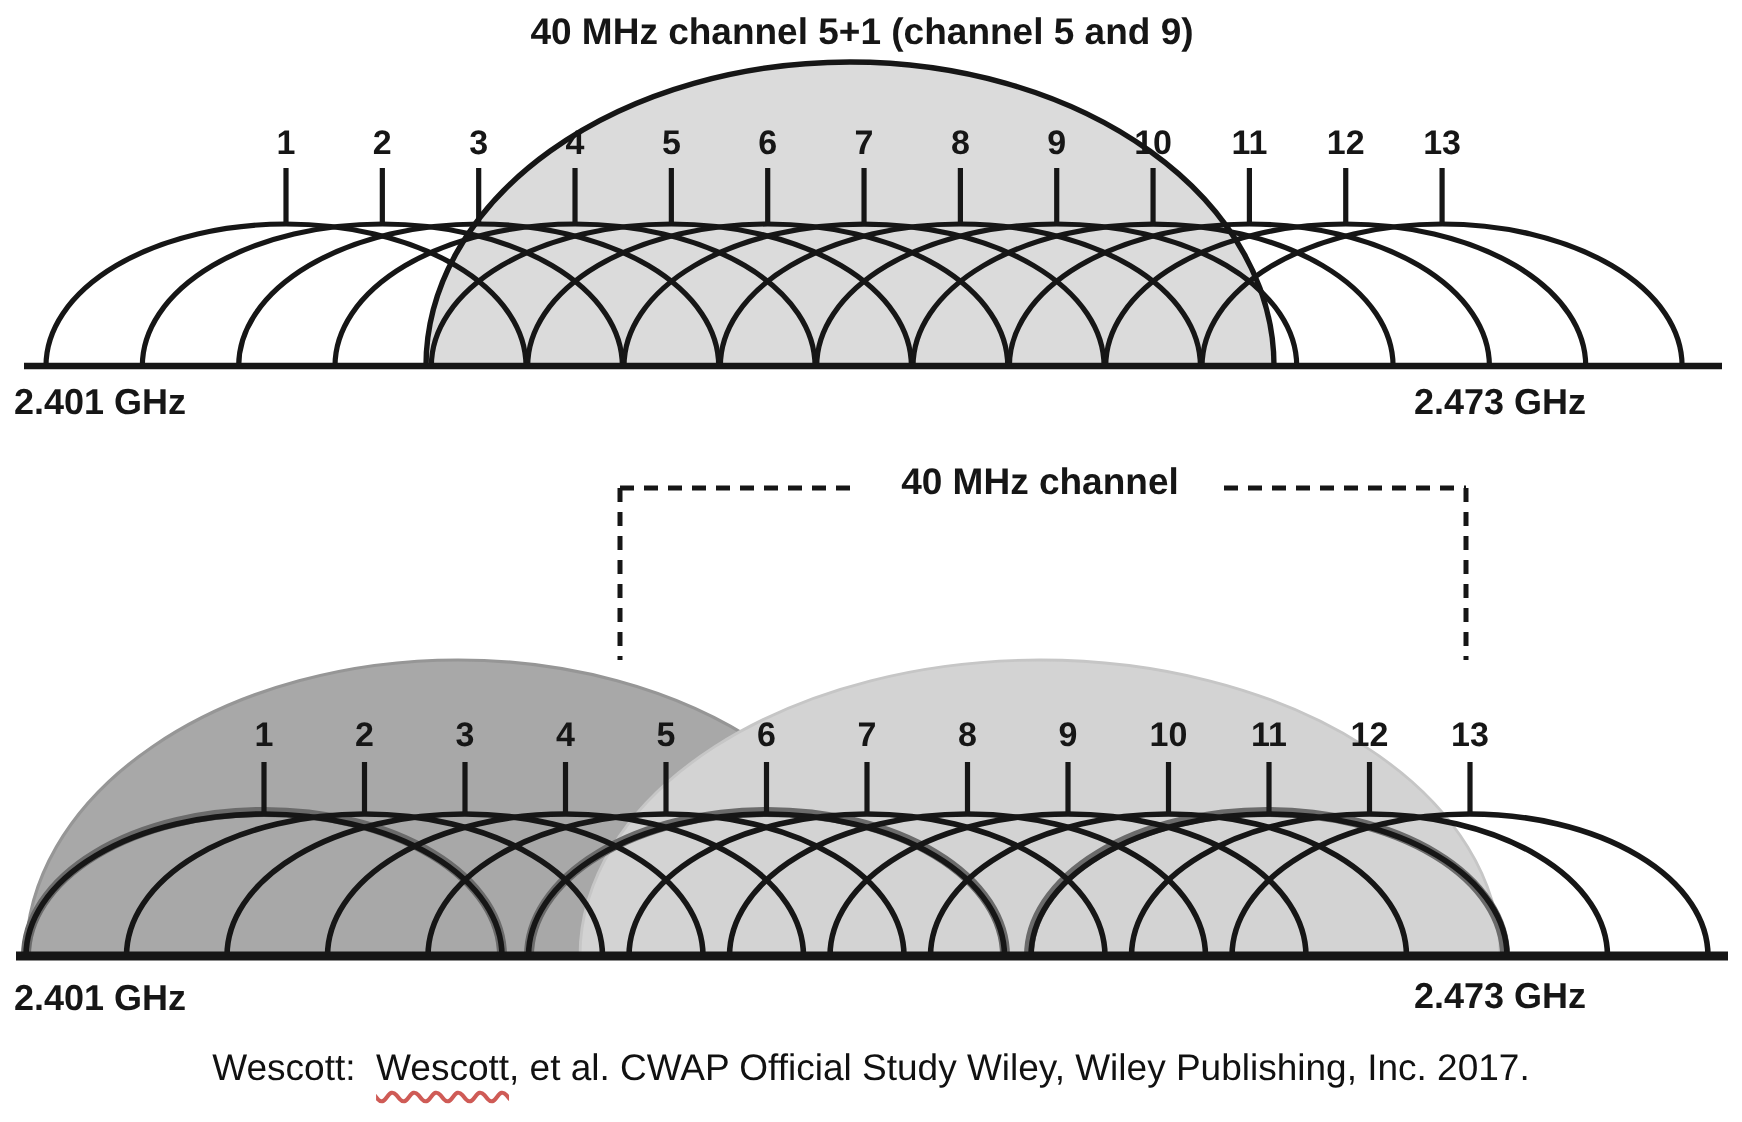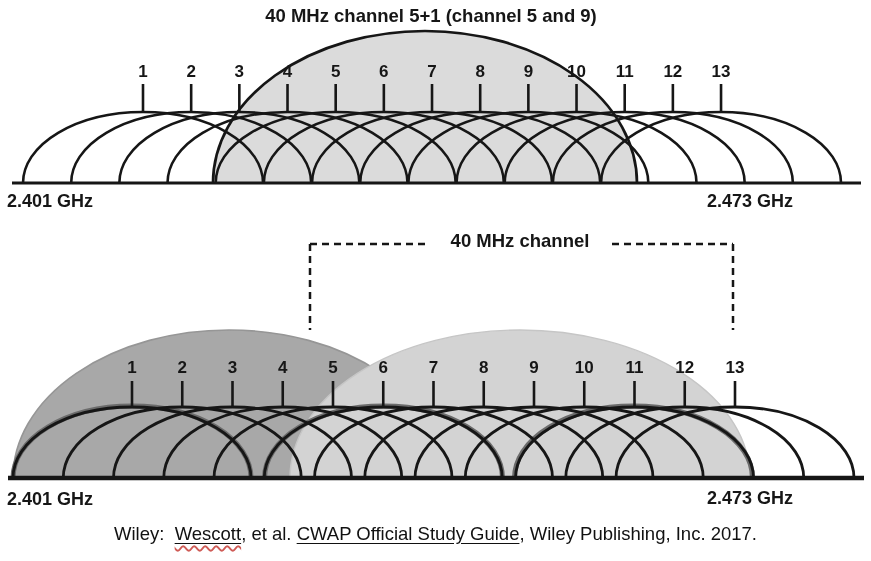--- a/index.html
+++ b/index.html
@@ -5,21 +5,21 @@
   html,body{margin:0;padding:0;background:#fff;}
   .stage{position:relative;width:871px;height:561px;background:#fff;overflow:hidden;
          font-family:"Liberation Sans",sans-serif;}
   svg{position:absolute;left:0;top:0;}
   svg text{font-family:"Liberation Sans",sans-serif;fill:#161616;}
   .ch-label{font-size:17px;font-weight:bold;text-anchor:middle;}
   .freq-label{font-size:18px;font-weight:bold;}
   .title-label{font-size:18.5px;font-weight:bold;text-anchor:middle;}
   .source-line{position:absolute;left:0;top:523px;width:871px;text-align:center;
                font-size:18.5px;color:#111;white-space:pre;}
-  .u-solid{text-decoration:underline;text-decoration-color:#111;text-underline-offset:3px;}
+  .u-solid{text-decoration-color:#111;text-underline-offset:3px;}
   .u-wavy{text-decoration:underline wavy #cf5b56;text-decoration-thickness:1.5px;text-underline-offset:5px;}
 </style>
 </head>
 <body>
 
 <div class="stage">
   <svg id="diagram-svg" width="871" height="561" viewBox="0 0 871 561">
     <g id="top-diagram">
         <path d="M 213 183 A 212 152 0 0 1 637 183 Z" fill="#dbdbdb" stroke="none"></path>
         <path d="M 213 183 A 212 152 0 0 1 637 183" fill="none" stroke="#161616" stroke-width="2.7"></path>
@@ -116,14 +116,14 @@
         <line x1="310" y1="244" x2="428" y2="244" fill="none" stroke="#161616" stroke-width="2.5" stroke-dasharray="7 5"></line>
         <line x1="612" y1="244" x2="733" y2="244" fill="none" stroke="#161616" stroke-width="2.5" stroke-dasharray="7 5"></line>
         <line x1="310" y1="244" x2="310" y2="330" fill="none" stroke="#161616" stroke-width="2.5" stroke-dasharray="7 5"></line>
         <line x1="733" y1="244" x2="733" y2="330" fill="none" stroke="#161616" stroke-width="2.5" stroke-dasharray="7 5"></line>
         <text x="520" y="247" class="title-label">40 MHz channel</text>
         <text x="7" y="505" class="freq-label">2.401 GHz</text>
         <text x="707" y="504" class="freq-label">2.473 GHz</text>
       </g>
   </svg>
 
-  <div class="source-line"><span>Wiley:  </span><span class="u-solid"><span class="u-wavy">Wescott</span></span><span>, et al. </span><span class="u-solid">CWAP Official Study Guide</span><span>, Wiley Publishing, Inc. 2017.</span></div>
+  <div class="source-line"><span>Wescott:  </span><span class="u-solid"><span class="u-wavy">Wescott</span></span><span>, et al. </span><span class="u-solid">CWAP Official Study Wiley</span><span>, Wiley Publishing, Inc. 2017.</span></div>
 </div>
 
 </body></html>

